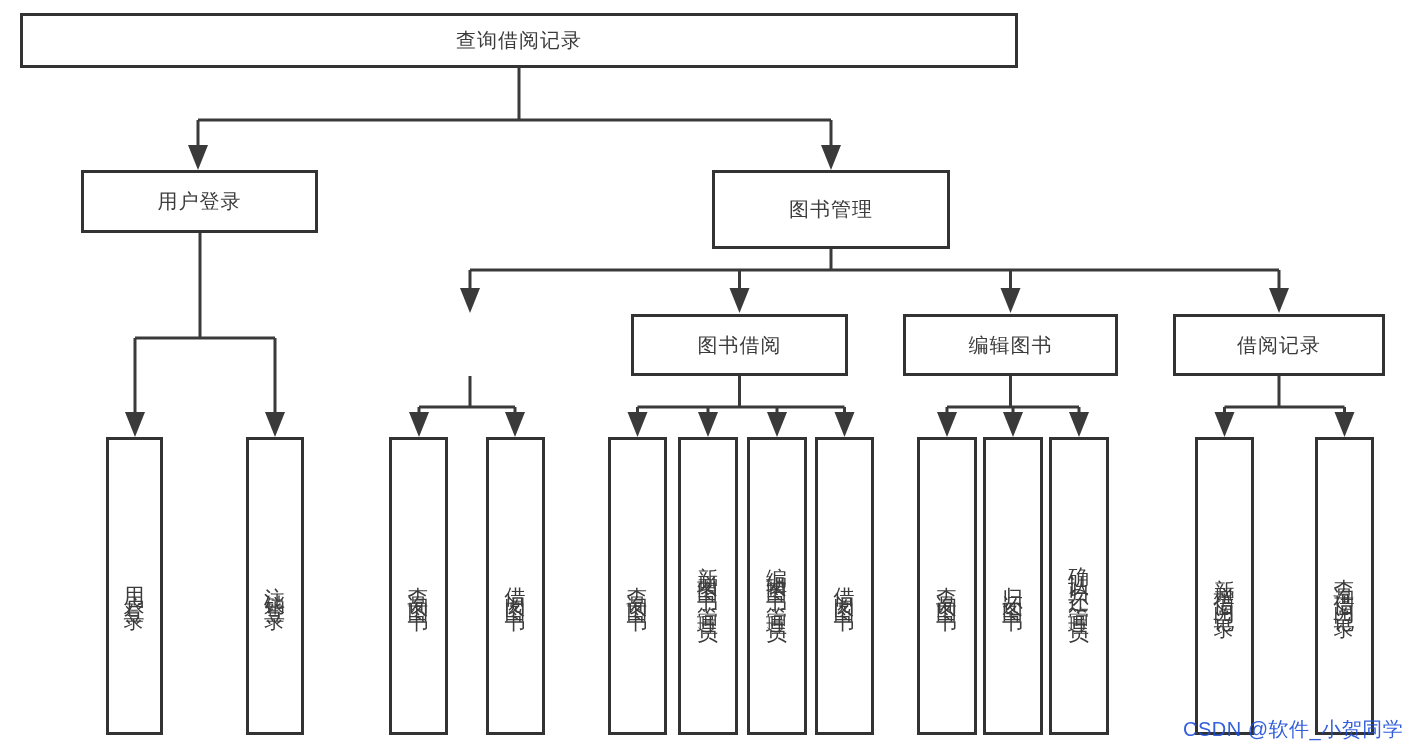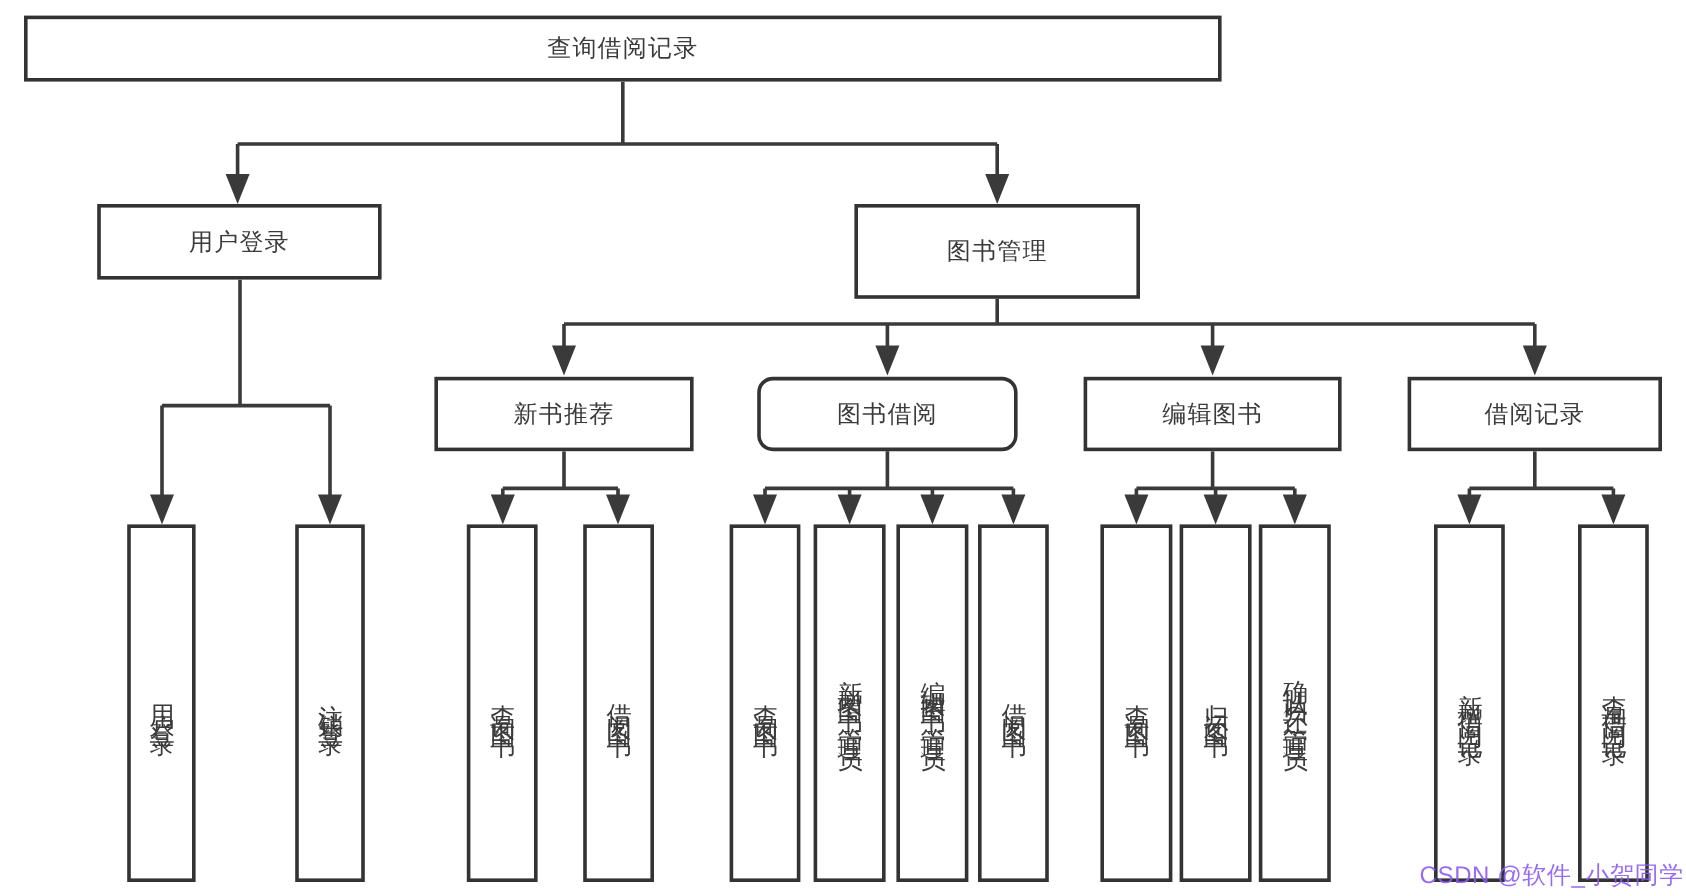--- a/index.html
+++ b/index.html
@@ -27,21 +27,21 @@
     box-sizing:border-box;
     background:#ffffff;
     border:3px solid #333333;
     display:flex; align-items:center; justify-content:center;
     writing-mode:vertical-rl; text-orientation:mixed;
     font-size:21px; letter-spacing:8px; color:#3b3b3b;
     line-height:1;
   }
   .watermark {
     position:absolute; left:1183px; top:716px; z-index:5;
-    font-size:20px; color:#8b5cf6; opacity:0.9;
+    font-size:20px; color:#1d4ed8; opacity:0.9;
     letter-spacing:0.5px; white-space:nowrap;
   }
 </style>
 </head>
 <body>
 
 <div class="canvas">
 
   <svg class="connectors" viewBox="0 0 1405 747" xmlns="http://www.w3.org/2000/svg">
     <g stroke="#3a3a3a" stroke-width="3" fill="none">
@@ -81,22 +81,21 @@
       <path d="M1214.5 412h20L1224.5 437z"></path>
       <path d="M1334.5 412h20L1344.5 437z"></path>
     </g>
   </svg>
 
   <div class="node" style="left:20px; top:13px; width:998px; height:55px;">查询借阅记录</div>
 
   <div class="node" style="left:81px; top:170px; width:237px; height:63px;">用户登录</div>
   <div class="node" style="left:712px; top:170px; width:238px; height:79px;">图书管理</div>
 
-  <div class="node" style="left:362px; top:314px; width:216px; height:62px;">新书推荐</div>
-  <div class="node" style="left:631px; top:314px; width:217px; height:62px;border-radius:13px;">图书借阅</div>
+  <div class="node" style="left:631px; top:314px; width:217px; height:62px;">图书借阅</div>
   <div class="node" style="left:903px; top:314px; width:215px; height:62px;">编辑图书</div>
   <div class="node" style="left:1173px; top:314px; width:212px; height:62px;">借阅记录</div>
 
   <div class="leaf" style="left:106px; width:57px;">用户登录</div>
   <div class="leaf" style="left:246px; width:58px;">注销登录</div>
 
   <div class="leaf" style="left:389px; width:59px;">查询图书</div>
   <div class="leaf" style="left:486px; width:59px;">借阅图书</div>
 
   <div class="leaf" style="left:608px; width:59px;">查询图书</div>

